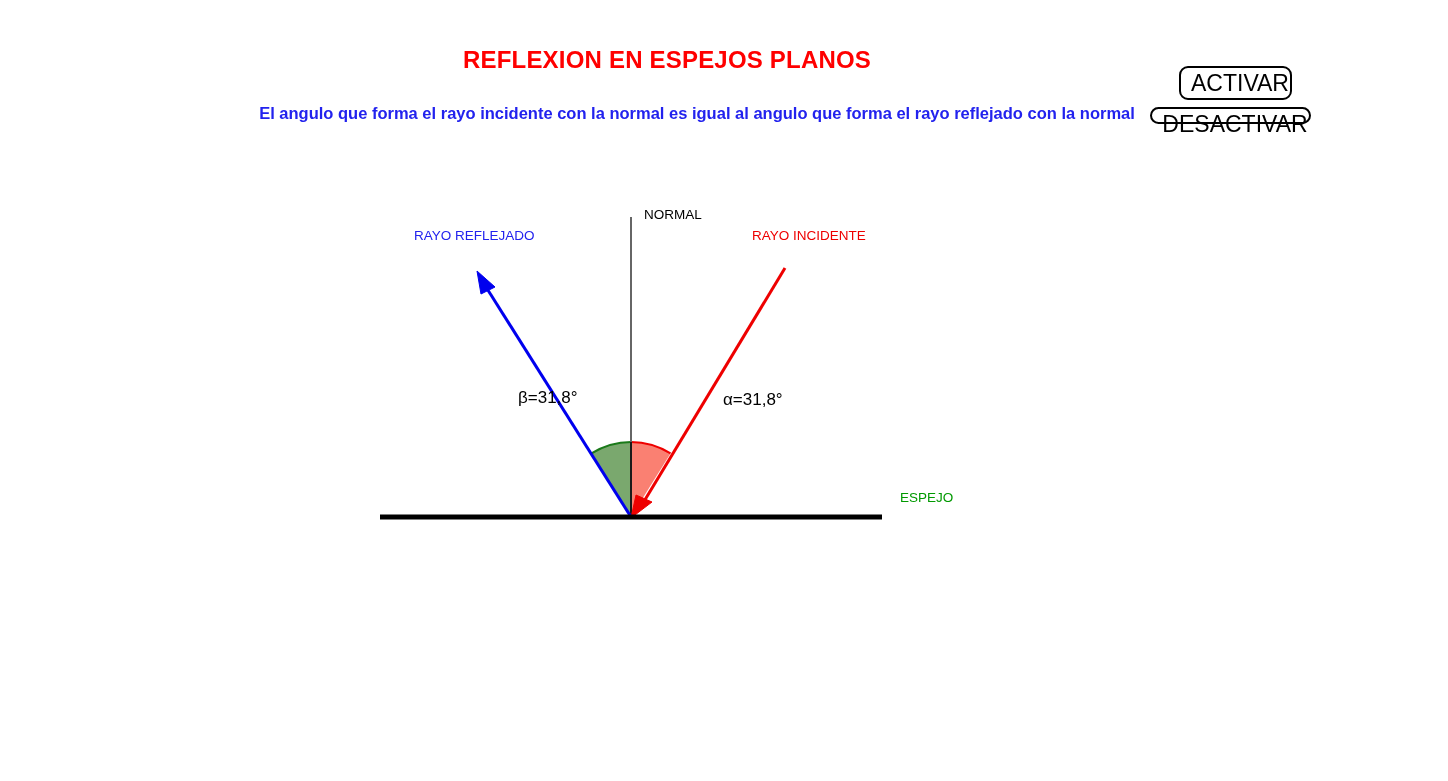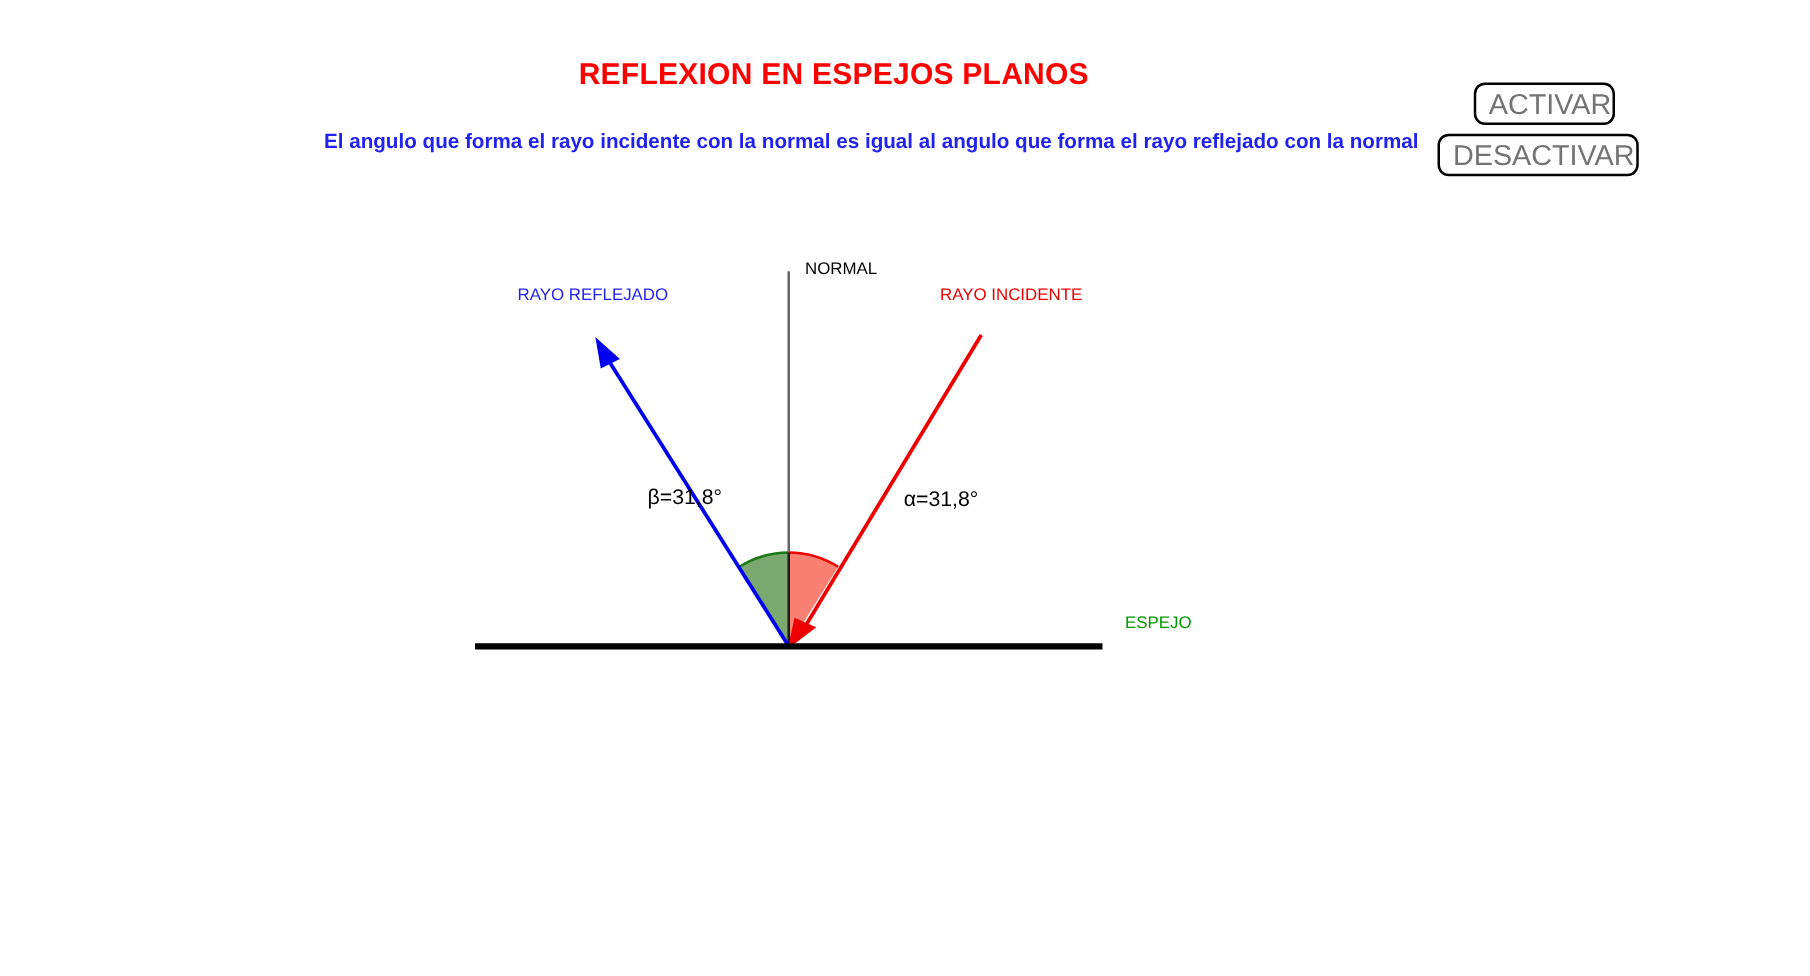--- a/index.html
+++ b/index.html
@@ -45,41 +45,41 @@
     font-weight: bold;
     color: #2222ee;
     white-space: nowrap;
   }
   
   .gg-button {
     position: absolute;
     background: #ffffff;
     border: 2px solid #000000;
     border-radius: 9px;
-    color: #737373;
+    color: #000000;
     font-size: 23px;
     font-family: "Liberation Sans", sans-serif;
     line-height: 1;
     padding: 4px 1px 6px 10px;
     text-align: center;
     white-space: nowrap;
     cursor: pointer;
     box-sizing: border-box;
   }
   #btn-activar {
     left: 1179px;
     top: 66px;
     width: 113px;
     height: 34px;
   }
   #btn-desactivar {
     left: 1150px;
     top: 107px;
     width: 161px;
-    height: 34px;
+    height: 17px;
   }
   
   #diagram-svg {
     position: absolute;
     left: 0;
     top: 0;
     width: 1448px;
     height: 781px;
   }
   .svg-label {

